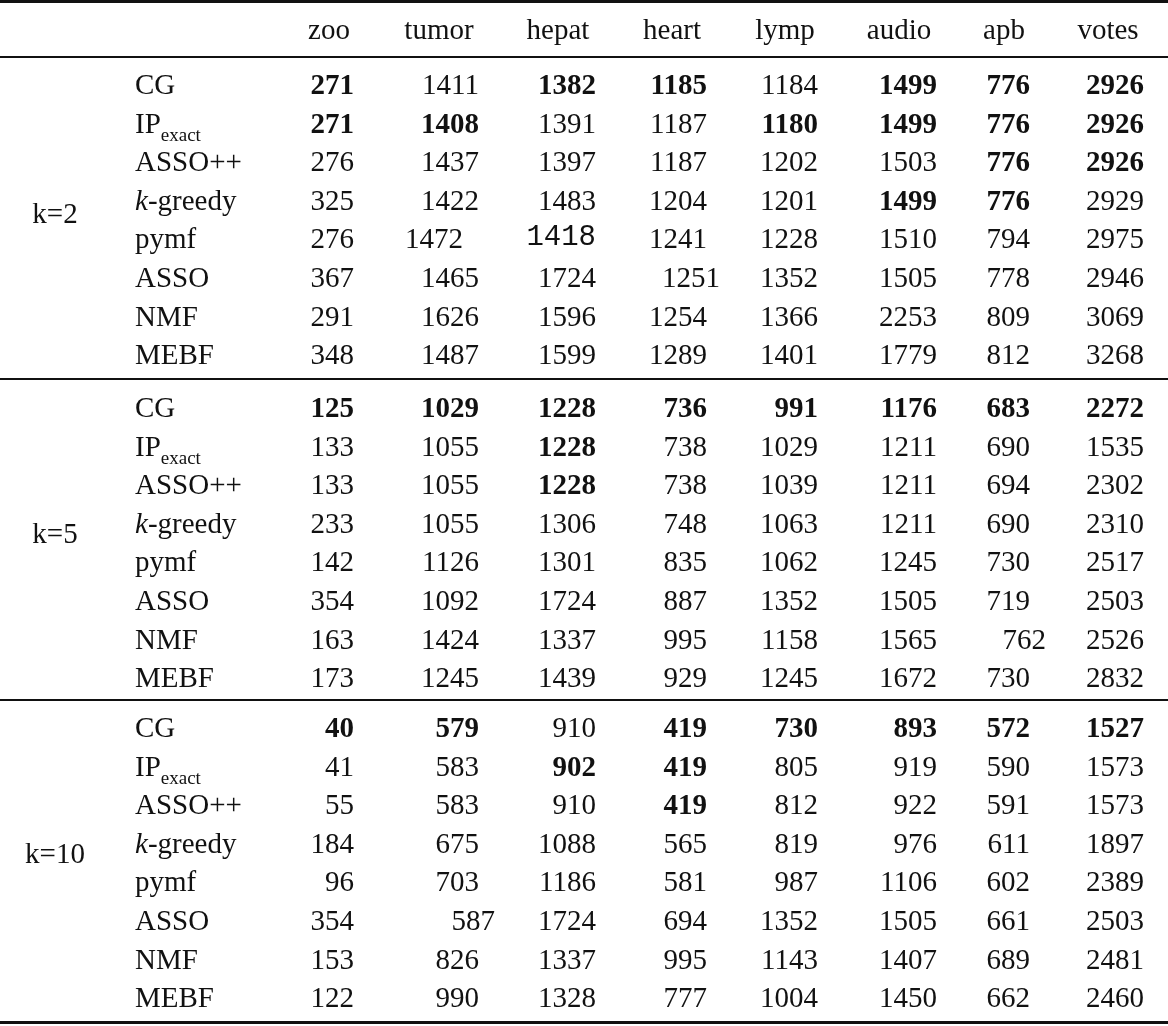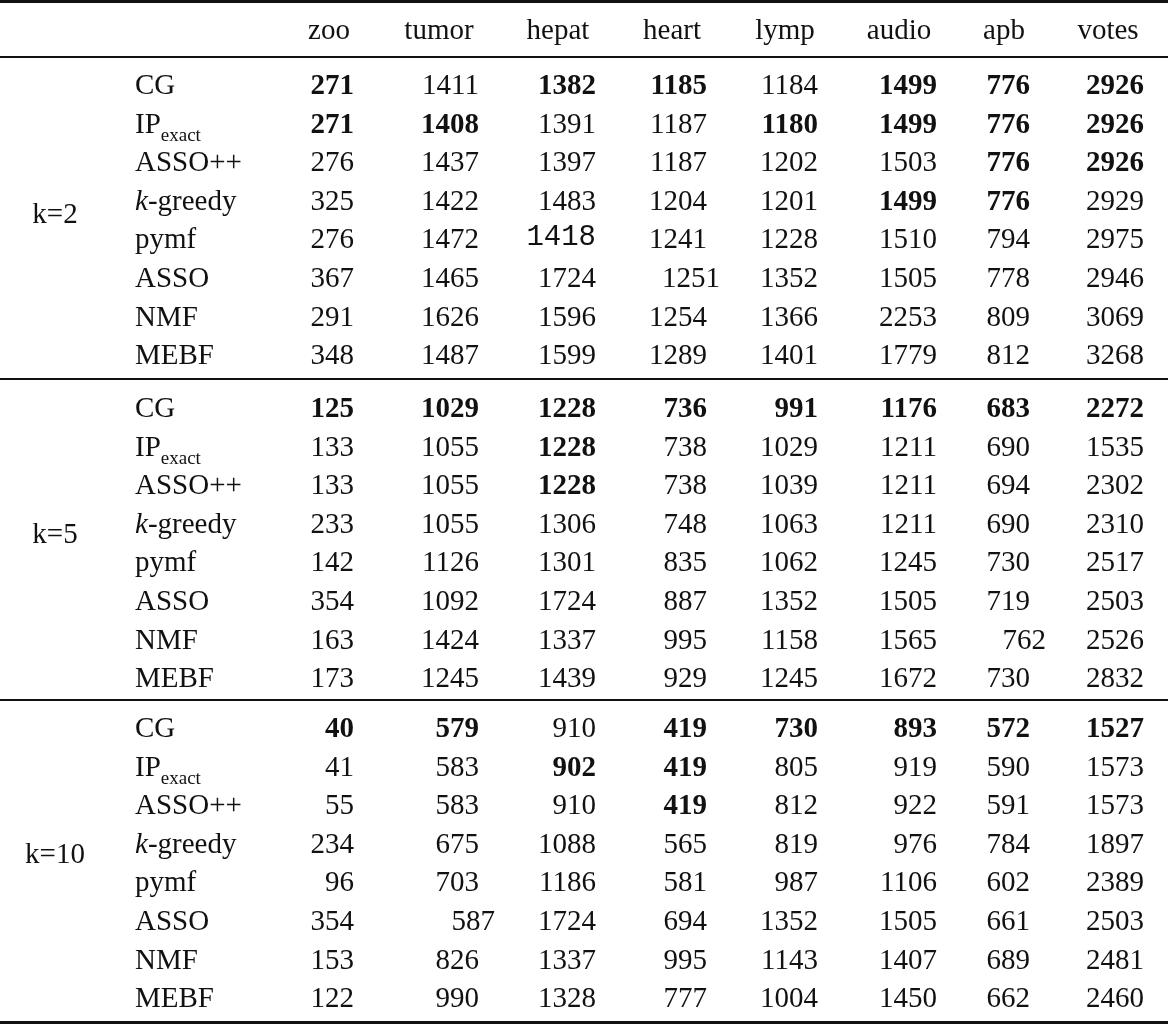--- a/index.html
+++ b/index.html
@@ -71,21 +71,21 @@
     <div class="cell num" style="top: 180.8px; width: 110px; left: 244px;">325</div>
     <div class="cell num" style="top: 180.8px; width: 110px; left: 369px;">1422</div>
     <div class="cell num" style="top: 180.8px; width: 110px; left: 486px;">1483</div>
     <div class="cell num" style="top: 180.8px; width: 110px; left: 597px;">1204</div>
     <div class="cell num" style="top: 180.8px; width: 110px; left: 708px;">1201</div>
     <div class="cell num bold" style="top: 180.8px; width: 110px; left: 827px;">1499</div>
     <div class="cell num bold" style="top: 180.8px; width: 110px; left: 920px;">776</div>
     <div class="cell num" style="top: 180.8px; width: 110px; left: 1034px;">2929</div>
     <div class="cell" style="left: 135px; top: 219.4px;"><span>pymf</span></div>
     <div class="cell num" style="top: 219.4px; width: 110px; left: 244px;">276</div>
-    <div class="cell num" style="top: 219.4px; width: 110px; left: 369px;">1472</div>
+    <div class="cell num" style="top: 219.4px; width: 110px; left: 353px;">1472</div>
     <div class="cell num" style="top: 219.4px; width: 110px; left: 486px; font-family: Liberation Mono, monospace;">1418</div>
     <div class="cell num" style="top: 219.4px; width: 110px; left: 597px;">1241</div>
     <div class="cell num" style="top: 219.4px; width: 110px; left: 708px;">1228</div>
     <div class="cell num" style="top: 219.4px; width: 110px; left: 827px;">1510</div>
     <div class="cell num" style="top: 219.4px; width: 110px; left: 920px;">794</div>
     <div class="cell num" style="top: 219.4px; width: 110px; left: 1034px;">2975</div>
     <div class="cell" style="left: 135px; top: 258px;"><span>ASSO</span></div>
     <div class="cell num" style="top: 258px; width: 110px; left: 244px;">367</div>
     <div class="cell num" style="top: 258px; width: 110px; left: 369px;">1465</div>
     <div class="cell num" style="top: 258px; width: 110px; left: 486px;">1724</div>
@@ -207,27 +207,27 @@
     <div class="cell" style="left: 135px; top: 785.2px;"><span>ASSO++</span></div>
     <div class="cell num" style="top: 785.2px; width: 110px; left: 244px;">55</div>
     <div class="cell num" style="top: 785.2px; width: 110px; left: 369px;">583</div>
     <div class="cell num" style="top: 785.2px; width: 110px; left: 486px;">910</div>
     <div class="cell num bold" style="top: 785.2px; width: 110px; left: 597px;">419</div>
     <div class="cell num" style="top: 785.2px; width: 110px; left: 708px;">812</div>
     <div class="cell num" style="top: 785.2px; width: 110px; left: 827px;">922</div>
     <div class="cell num" style="top: 785.2px; width: 110px; left: 920px;">591</div>
     <div class="cell num" style="top: 785.2px; width: 110px; left: 1034px;">1573</div>
     <div class="cell" style="left: 135px; top: 823.8px;"><span class="ital">k</span><span>-greedy</span></div>
-    <div class="cell num" style="top: 823.8px; width: 110px; left: 244px;">234</div>
+    <div class="cell num" style="top: 823.8px; width: 110px; left: 244px;">184</div>
     <div class="cell num" style="top: 823.8px; width: 110px; left: 369px;">675</div>
     <div class="cell num" style="top: 823.8px; width: 110px; left: 486px;">1088</div>
     <div class="cell num" style="top: 823.8px; width: 110px; left: 597px;">565</div>
     <div class="cell num" style="top: 823.8px; width: 110px; left: 708px;">819</div>
     <div class="cell num" style="top: 823.8px; width: 110px; left: 827px;">976</div>
-    <div class="cell num" style="top: 823.8px; width: 110px; left: 920px;">784</div>
+    <div class="cell num" style="top: 823.8px; width: 110px; left: 920px;">611</div>
     <div class="cell num" style="top: 823.8px; width: 110px; left: 1034px;">1897</div>
     <div class="cell" style="left: 135px; top: 862.4px;"><span>pymf</span></div>
     <div class="cell num" style="top: 862.4px; width: 110px; left: 244px;">96</div>
     <div class="cell num" style="top: 862.4px; width: 110px; left: 369px;">703</div>
     <div class="cell num" style="top: 862.4px; width: 110px; left: 486px;">1186</div>
     <div class="cell num" style="top: 862.4px; width: 110px; left: 597px;">581</div>
     <div class="cell num" style="top: 862.4px; width: 110px; left: 708px;">987</div>
     <div class="cell num" style="top: 862.4px; width: 110px; left: 827px;">1106</div>
     <div class="cell num" style="top: 862.4px; width: 110px; left: 920px;">602</div>
     <div class="cell num" style="top: 862.4px; width: 110px; left: 1034px;">2389</div>

